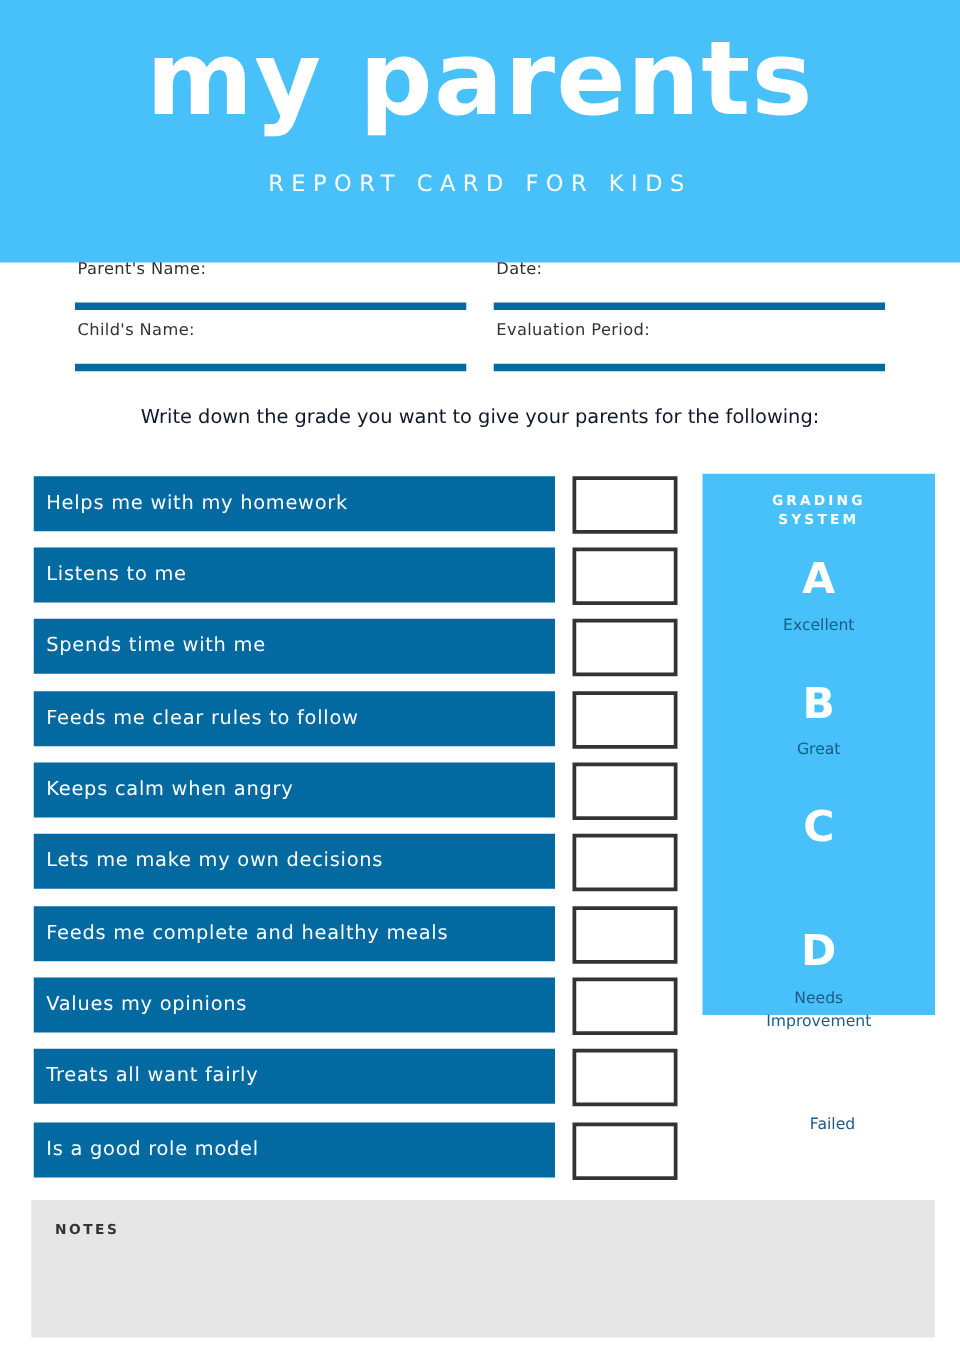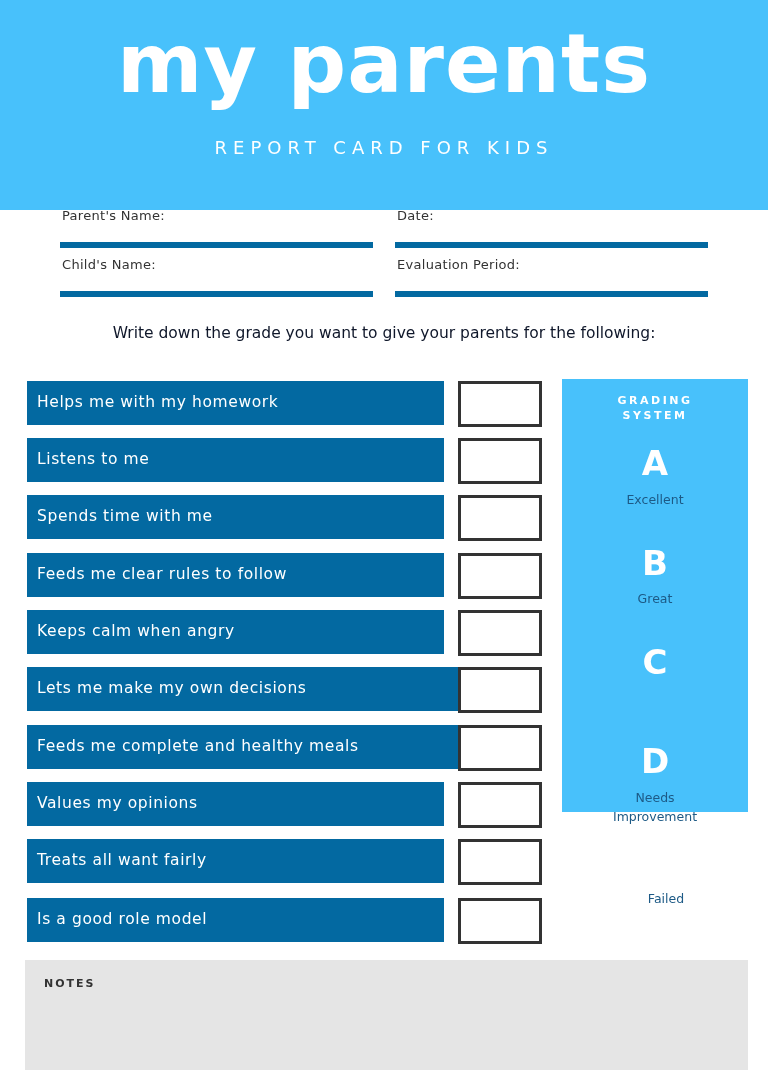--- a/index.html
+++ b/index.html
@@ -61,26 +61,26 @@
 <div class="bar" style="top:553px;">
     <span>Feeds me clear rules to follow</span>
   </div>
 <div class="box" style="top:553px;"></div>
 
 <div class="bar" style="top:610px;">
     <span>Keeps calm when angry</span>
   </div>
 <div class="box" style="top:610px;"></div>
 
-<div class="bar" style="top:667px;padding-left:40px;">
+<div class="bar" style="top:667px;">
     <span>Lets me make my own decisions</span>
   </div>
 <div class="box" style="top:667px;"></div>
 
-<div class="bar" style="top:725px;padding-left:48px;">
+<div class="bar" style="top:725px;">
     <span>Feeds me complete and healthy meals</span>
   </div>
 <div class="box" style="top:725px;"></div>
 
 <div class="bar" style="top:782px;">
     <span>Values my opinions</span>
   </div>
 <div class="box" style="top:782px;"></div>
 
 <div class="bar" style="top:839px;">

